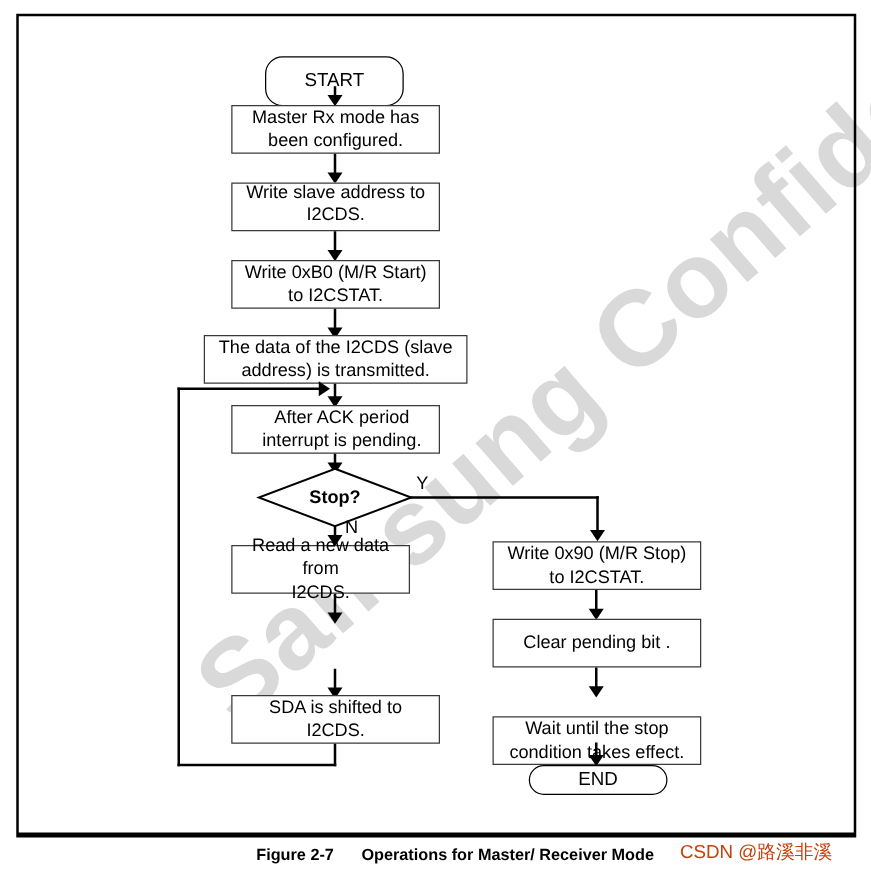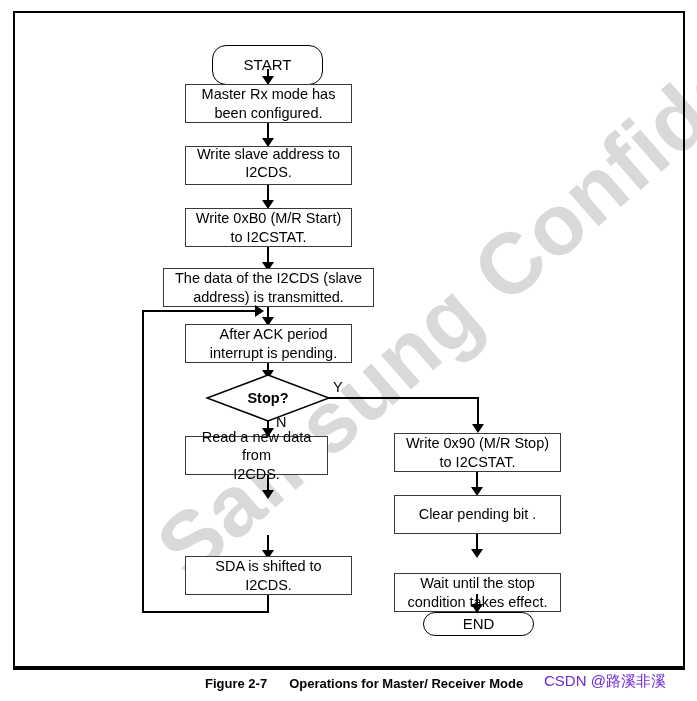--- a/index.html
+++ b/index.html
@@ -37,21 +37,21 @@
     user-select: none;
     pointer-events: none;
     z-index: 0;
   }
   .wm-csdn {
     position: absolute;
     left: 544px;
     top: 672px;
     font-family: "Liberation Sans", sans-serif;
     font-size: 15px;
-    color: #6d28d9;
+    color: #c2410c;
     white-space: nowrap;
     z-index: 3;
     user-select: none;
   }
   
   .frame {
     position: absolute;
     left: 13px;
     top: 11px;
     width: 672px;

